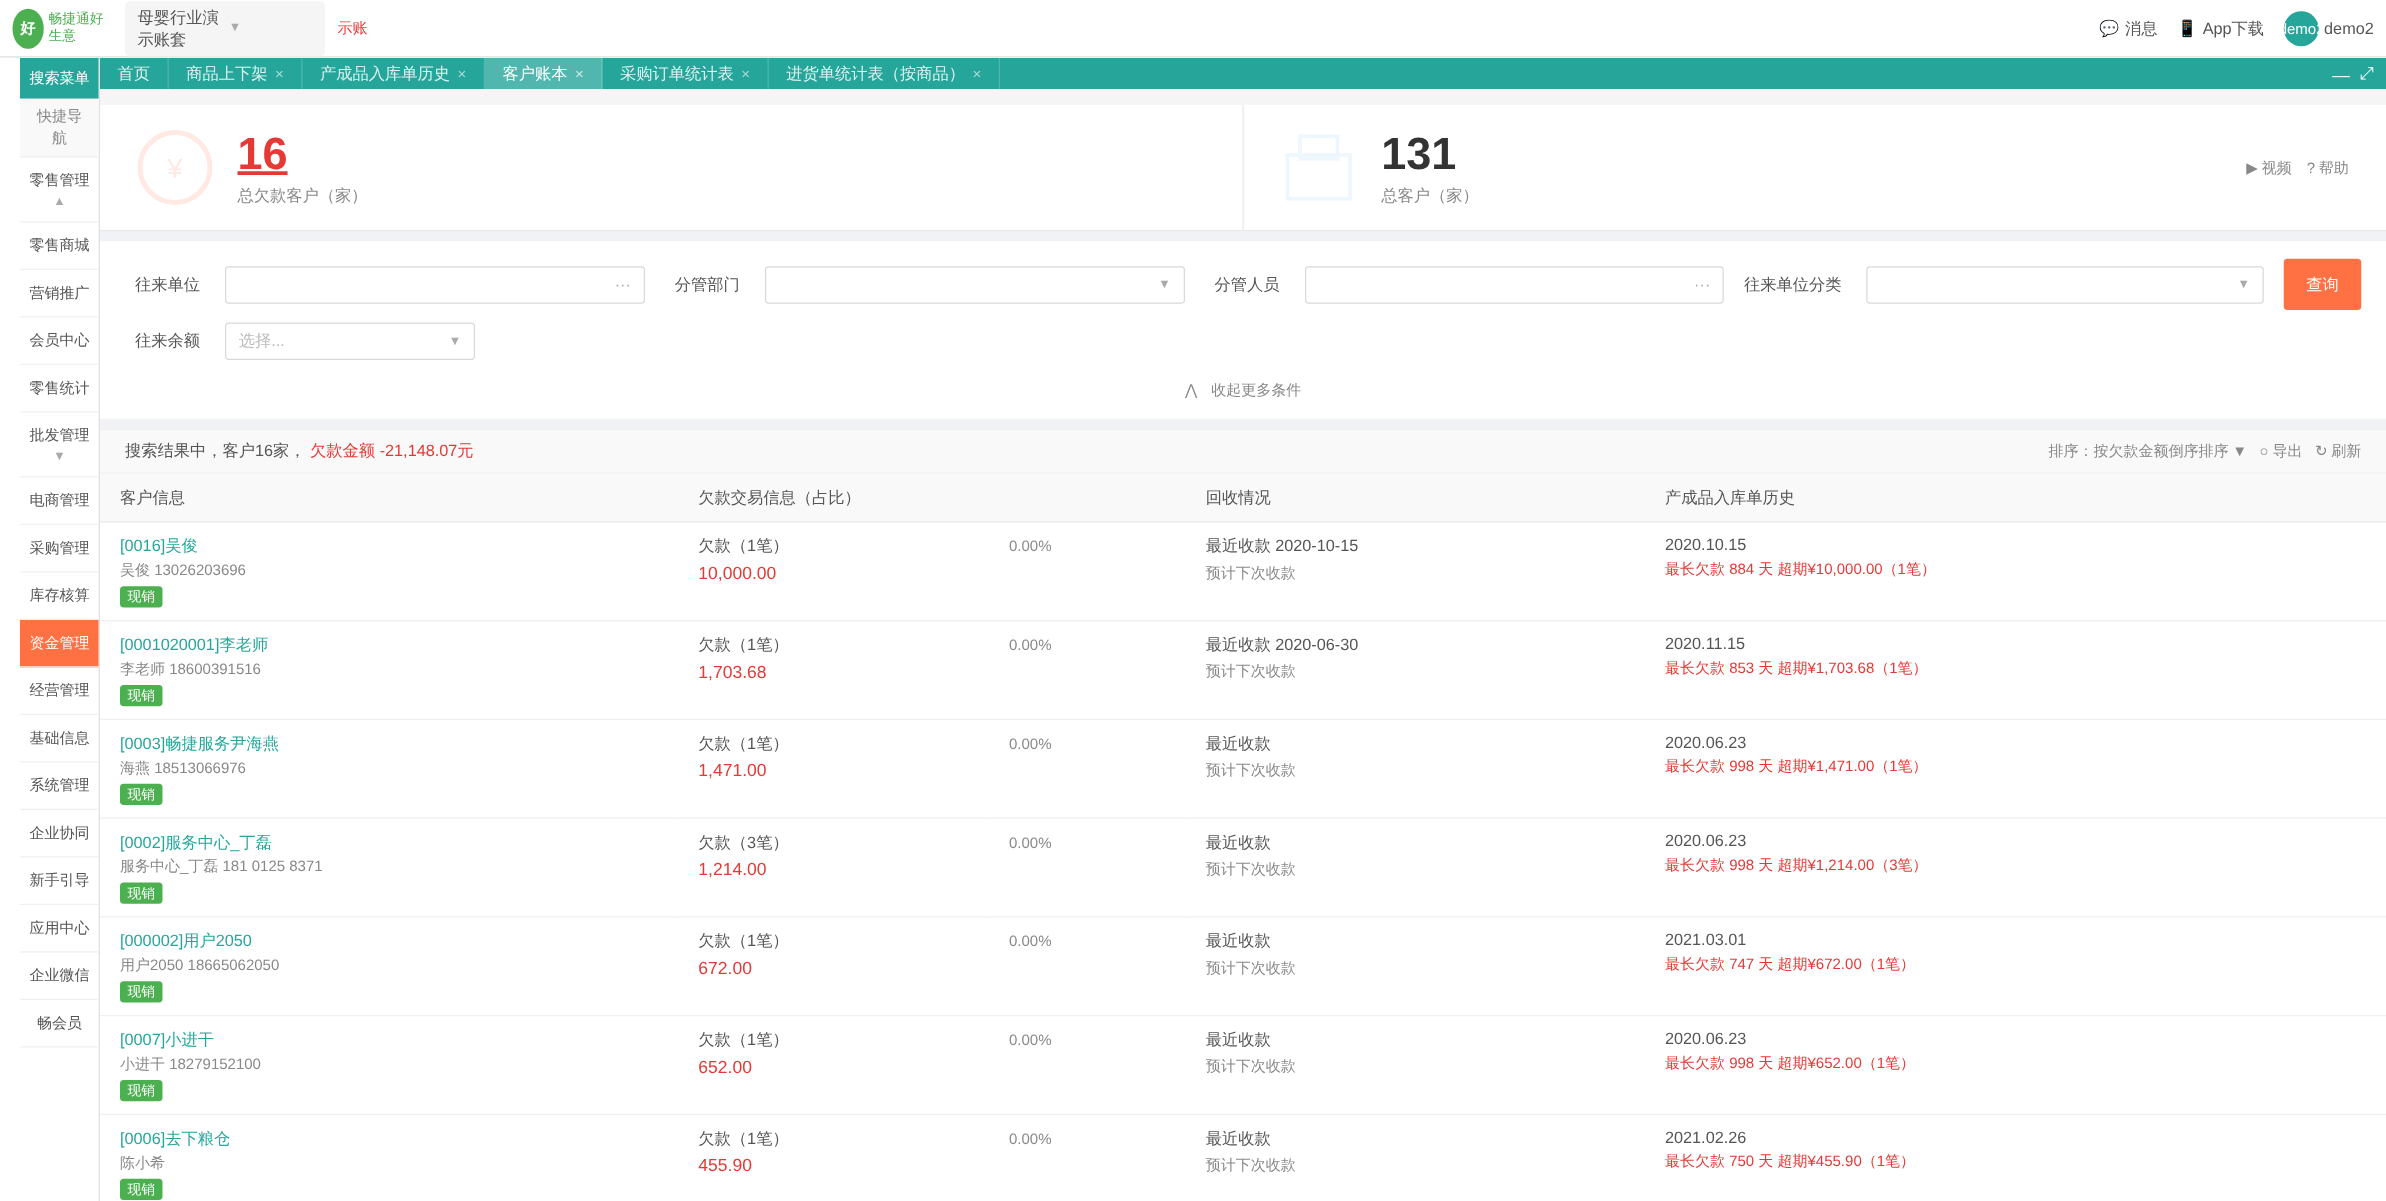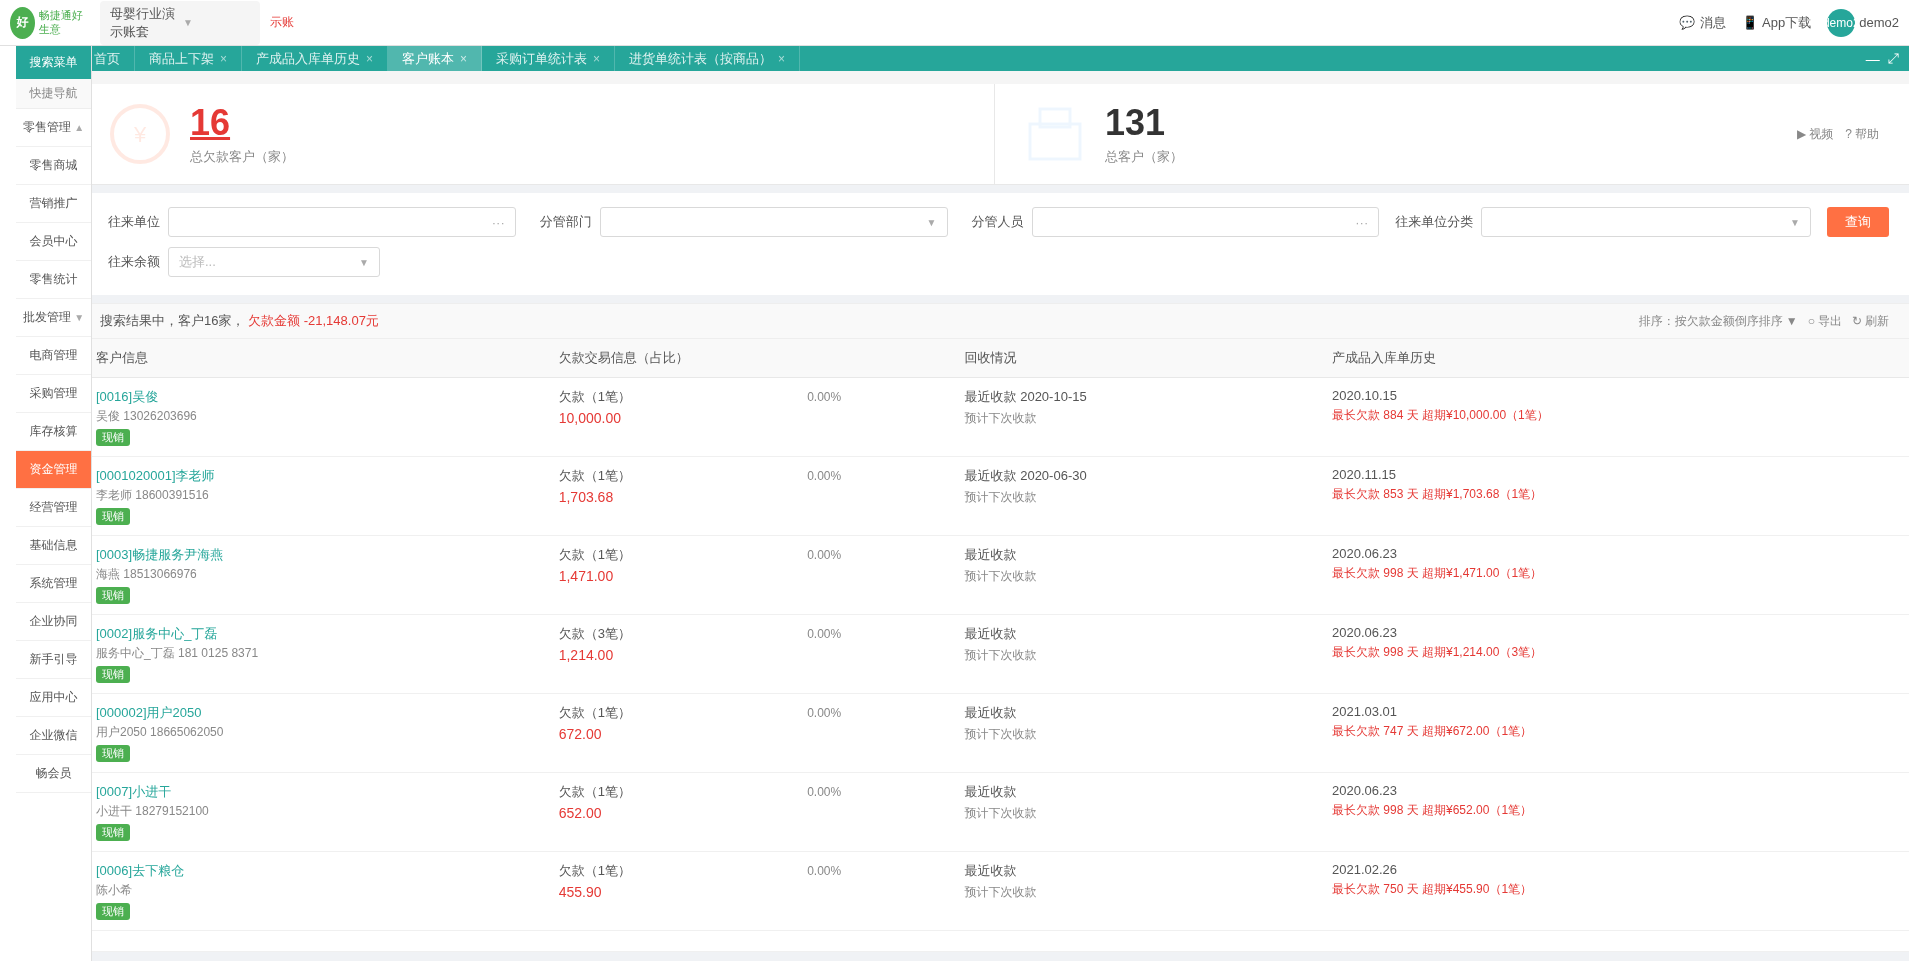--- a/index.html
+++ b/index.html
@@ -15,21 +15,21 @@
     .logo-icon { width: 32px; height: 32px; background: #4CAF50; border-radius: 50%; display: flex; align-items: center; justify-content: center; color: white; font-size: 12px; font-weight: bold; }
     .logo-text { font-size: 11px; color: #4CAF50; margin-left: 4px; line-height: 1.2; }
     .store-selector { display: flex; align-items: center; background: #f5f5f5; border-radius: 4px; padding: 4px 10px; margin-left: 10px; font-size: 13px; color: #555; cursor: pointer; min-width: 160px; }
     .store-selector span { flex: 1; }
     .top-right { margin-left: auto; display: flex; align-items: center; gap: 16px; }
     .top-btn { display: flex; align-items: center; gap: 4px; font-size: 13px; color: #555; cursor: pointer; }
     .avatar { width: 28px; height: 28px; border-radius: 50%; background: #26a69a; display: flex; align-items: center; justify-content: center; color: white; font-size: 12px; }
 
     
     .sidebar {
-      position: fixed; top: 46px; left: 0; bottom: 0; width: 92px;
+      position: fixed; top: 46px; left: 0; bottom: 0; width: 80px;
       background: #fff; border-right: 1px solid #e0e0e0; overflow-y: auto;
       z-index: 90;
       padding-left: 16px;
     }
     .sidebar-search { padding: 8px 6px; background: #26a69a; color: white; text-align: center; font-size: 12px; cursor: pointer; }
     .sidebar-nav-label { padding: 6px 8px; font-size: 12px; color: #888; background: #f9f9f9; border-bottom: 1px solid #eee; text-align: center; cursor: pointer; }
     .sidebar-item { padding: 10px 4px; text-align: center; font-size: 12px; color: #555; cursor: pointer; border-bottom: 1px solid #f0f0f0; }
     .sidebar-item.active { background: #ff7043; color: white; }
     .sidebar-item .arrow { font-size: 10px; color: #aaa; }
 
@@ -69,33 +69,33 @@
     .stat-value { font-size: 36px; font-weight: bold; }
     .stat-value.red { color: #e53935; text-decoration: underline; }
     .stat-value.dark { color: #333; font-weight: 700; }
     .stat-label { font-size: 13px; color: #888; margin-top: 4px; }
     .stat-top-right { margin-left: auto; display: flex; gap: 12px; font-size: 12px; color: #888; }
     .stat-top-right span { display: flex; align-items: center; gap: 3px; cursor: pointer; }
 
     
     .filter-area { background: #fff; padding: 14px 20px 8px; margin-bottom: 8px; }
     .filter-row { display: flex; align-items: center; gap: 16px; margin-bottom: 10px; }
-    .filter-group { display: flex; align-items: center; gap: 8px; flex: 1; }
+    .filter-group { display: flex; align-items: center; gap: 20px; flex: 1; }
     .filter-label { font-size: 13px; color: #555; white-space: nowrap; min-width: 60px; text-align: right; }
     .filter-input {
       flex: 1; border: 1px solid #d9d9d9; border-radius: 3px; padding: 5px 10px;
       font-size: 13px; color: #333; display: flex; align-items: center; cursor: pointer;
       background: #fff; position: relative; height: 30px;
     }
     .filter-input .dots { color: #aaa; margin-left: auto; }
     .filter-input .arrow-down { color: #aaa; margin-left: auto; font-size: 10px; }
     .filter-input .placeholder { color: #bbb; }
     .search-btn {
       background: #ff7043; color: white; border: none; border-radius: 3px;
-      padding: 6px 18px; font-size: 13px; cursor: pointer; height: 30px;
+      padding: 6px 18px; font-size: 13px; cursor: pointer; height: 41px;
     }
     .collapse-row { text-align: center; padding: 6px; color: #888; font-size: 12px; cursor: pointer; }
     .collapse-row span { margin: 0 4px; }
 
     
     .result-bar {
       display: flex; align-items: center; justify-content: space-between;
       padding: 8px 20px; background: #f9f9f9; border-top: 1px solid #eee;
       border-bottom: 1px solid #eee;
     }
@@ -285,20 +285,24 @@
     </div>
     <div class="filter-row">
       <div class="filter-group" style="max-width:280px;">
         <span class="filter-label">往来余额</span>
         <div class="filter-input">
           <span class="placeholder">选择...</span>
           <span class="arrow-down">▼</span>
         </div>
       </div>
     </div>
+    <div class="collapse-row">
+      <span>⋀</span>
+      <span>收起更多条件</span>
+    </div>
   </div>
 
   <div class="result-bar">
     <div class="result-text">
       <span>搜索结果中，客户16家</span>，
       <span style="color:#e53935;">欠款金额 -21,148.07元</span>
     </div>
     <div class="result-actions">
       <span>
         <span>排序：按欠款金额倒序排序</span>

